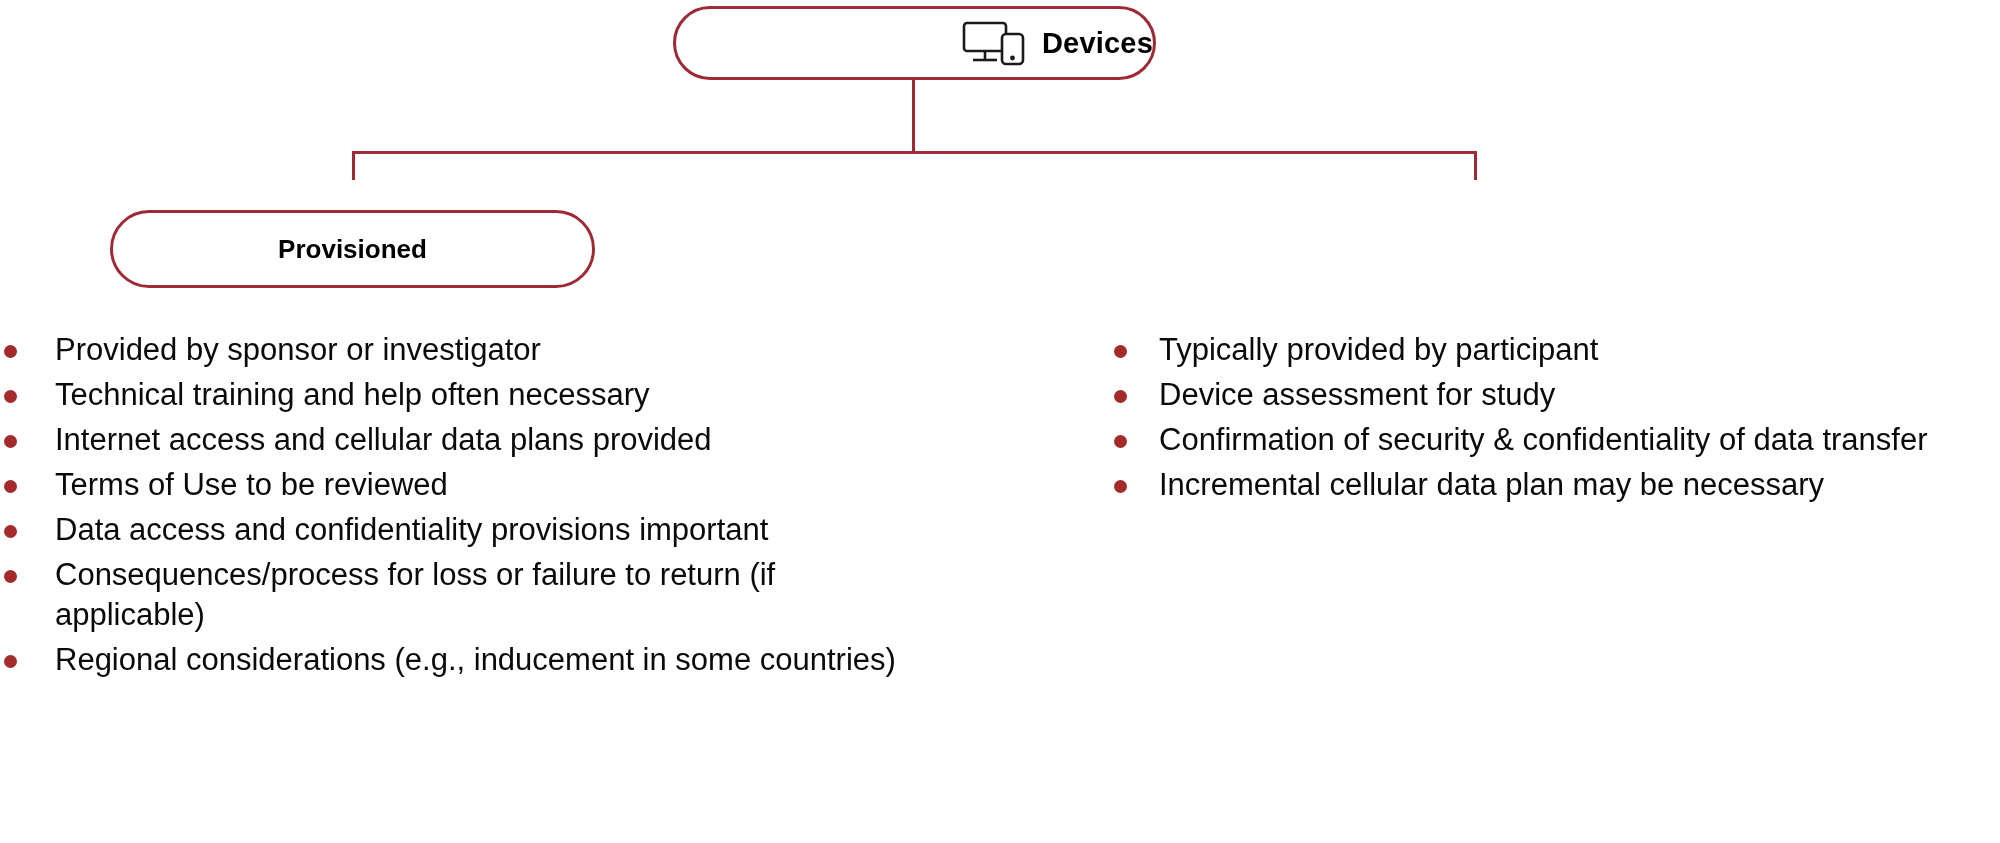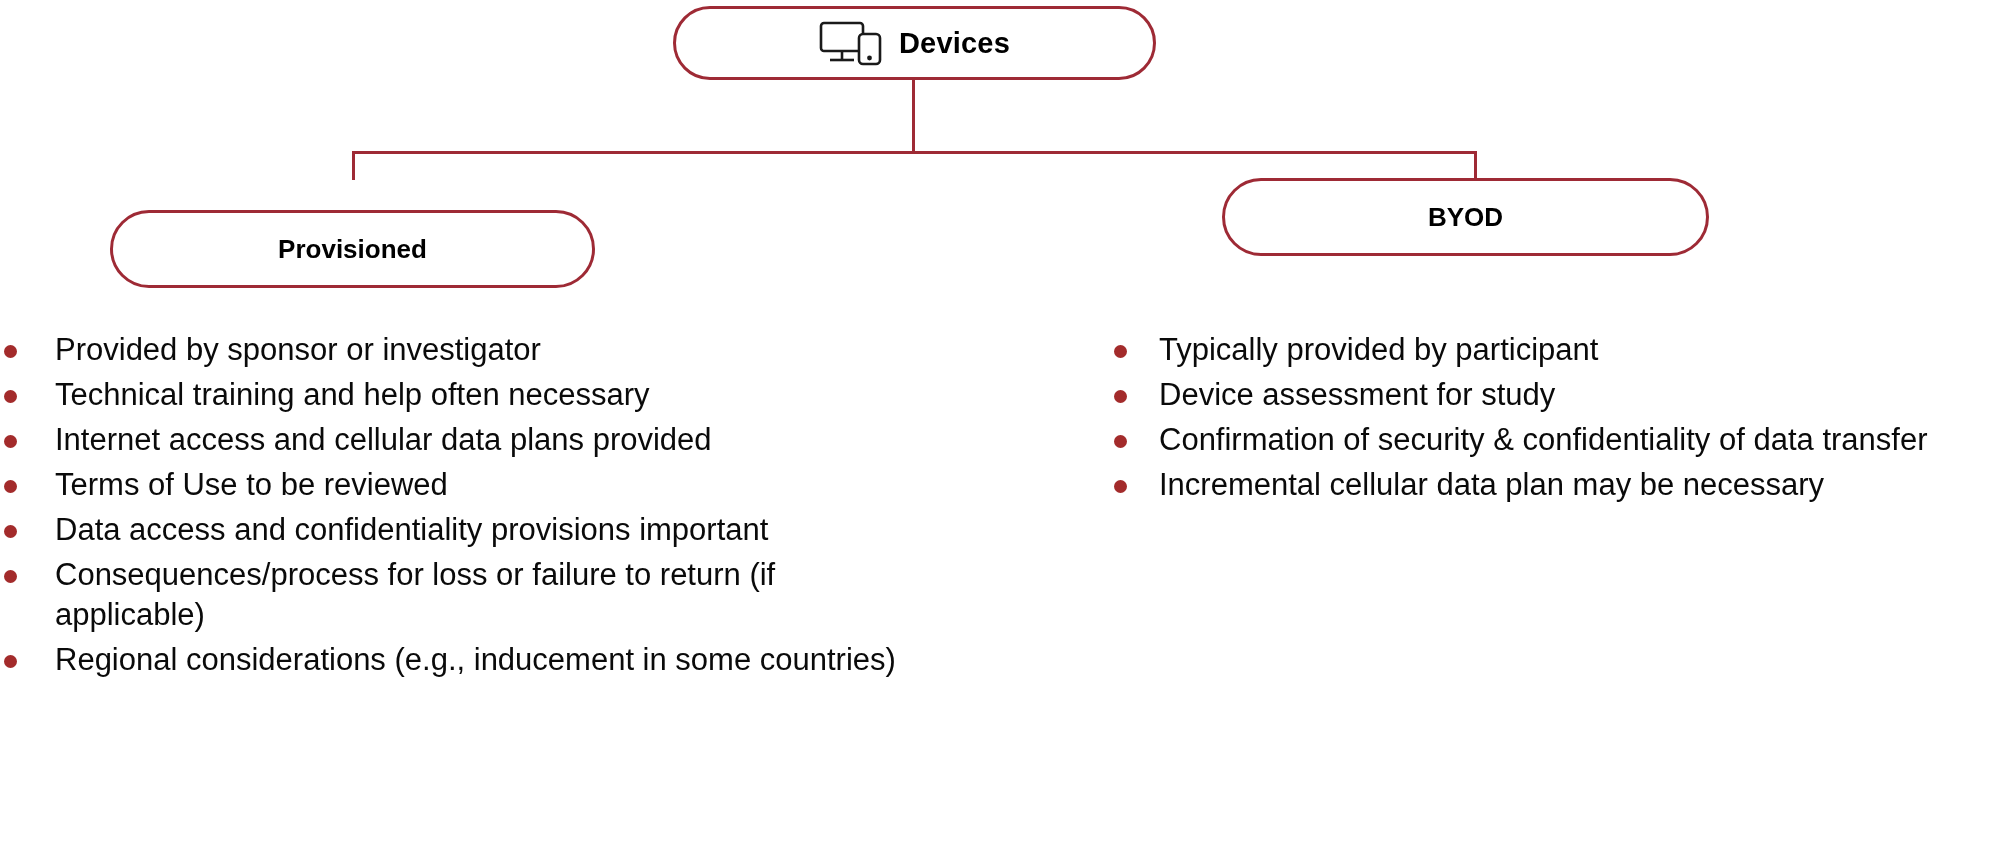--- a/index.html
+++ b/index.html
@@ -36,20 +36,21 @@
   }
 
   .node-root {
     left: 673px;
     top: 6px;
     width: 483px;
     height: 74px;
     border-radius: 38px;
     font-size: 29px;
     gap: 16px;
+    justify-content: flex-end;
   }
 
   .node-root .label {
     letter-spacing: 0.2px;
   }
 
   .device-icon {
     display: block;
     width: 64px;
     height: 46px;
@@ -162,23 +163,20 @@
         <circle cx="50.5" cy="38" r="2.4" fill="#1a1a1a"></circle>
       </svg>
     </span>
     <span class="label">Devices</span>
   </div>
 
   <div class="node node-child node-left">
     <span>Provisioned</span>
   </div>
 
-  <div class="node node-child node-right">
-    <span>BYOD</span>
-  </div>
 
   <div class="list list-right">
     <div class="bullet-row bullet-right">
       <span class="bullet-dot"></span>
       <span class="bullet-text">Typically provided by participant</span>
     </div>
     <div class="bullet-row bullet-right">
       <span class="bullet-dot"></span>
       <span class="bullet-text">Device assessment for study</span>
     </div>

